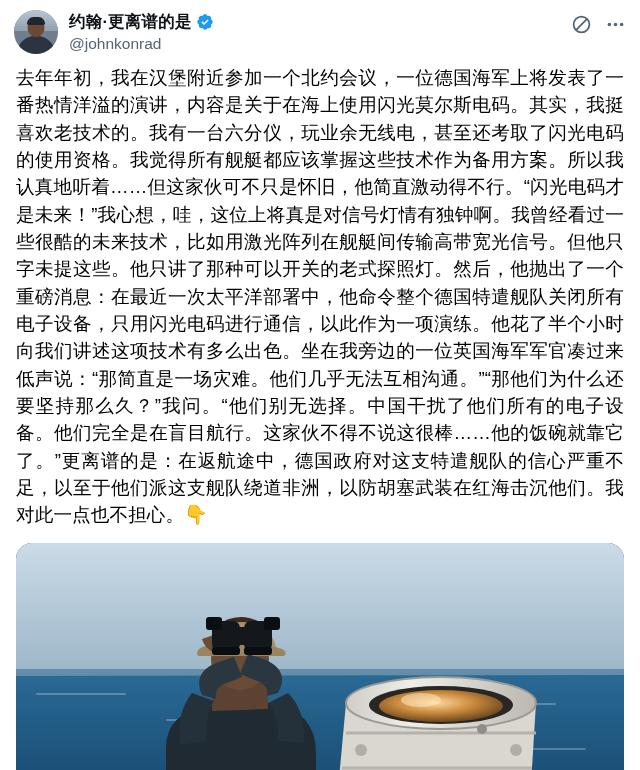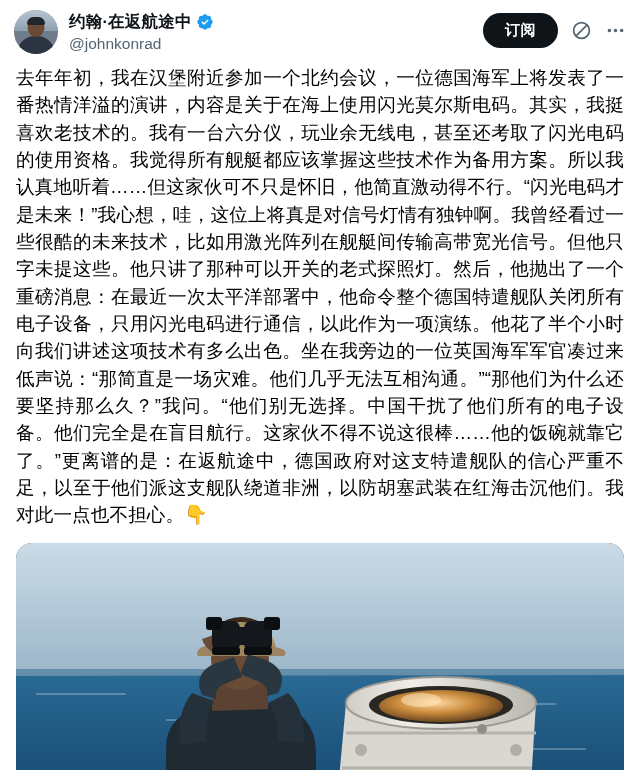--- a/index.html
+++ b/index.html
@@ -162,31 +162,30 @@
   <div class="header">
     <div class="avatar">
       <div class="sky"></div>
       <div class="body"></div>
       <div class="head"></div>
       <div class="hair"></div>
     </div>
 
     <div class="names">
       <div class="name-row">
-        <span class="display-name">约翰·在返航途中</span>
+        <span class="display-name">约翰·更离谱的是</span>
         <svg class="verified" viewBox="0 0 24 24">
           <path fill="#1d9bf0" d="M22.25 12c0-1.43-.88-2.67-2.19-3.34.46-1.39.2-2.9-.81-3.91s-2.52-1.27-3.91-.81C14.67 2.63 13.43 1.75 12 1.75S9.33 2.63 8.66 3.94c-1.39-.46-2.9-.2-3.91.81s-1.27 2.52-.81 3.91C2.63 9.33 1.75 10.57 1.75 12s.88 2.67 2.19 3.34c-.46 1.39-.2 2.9.81 3.91s2.52 1.27 3.91.81c.67 1.31 1.91 2.19 3.34 2.19s2.67-.88 3.34-2.19c1.39.46 2.9.2 3.91-.81s1.27-2.52.81-3.91c1.31-.67 2.19-1.91 2.19-3.34z"></path>
           <path fill="#ffffff" d="M10.68 16.04 7.2 12.56l1.41-1.41 2.07 2.07 4.71-4.71 1.41 1.41z"></path>
         </svg>
       </div>
       <div class="handle">@johnkonrad</div>
     </div>
 
     <div class="header-actions">
-      <button class="subscribe">订阅</button>
       <div class="icon-btn">
         <svg viewBox="0 0 24 24" width="21" height="21" fill="none" stroke="#536471" stroke-width="2">
           <circle cx="12" cy="12" r="9"></circle>
           <line x1="5.6" y1="18.4" x2="18.4" y2="5.6"></line>
         </svg>
       </div>
       <div class="icon-btn">
         <svg viewBox="0 0 24 24" width="21" height="21" fill="#536471">
           <circle cx="5" cy="12" r="2"></circle>
           <circle cx="12" cy="12" r="2"></circle>

